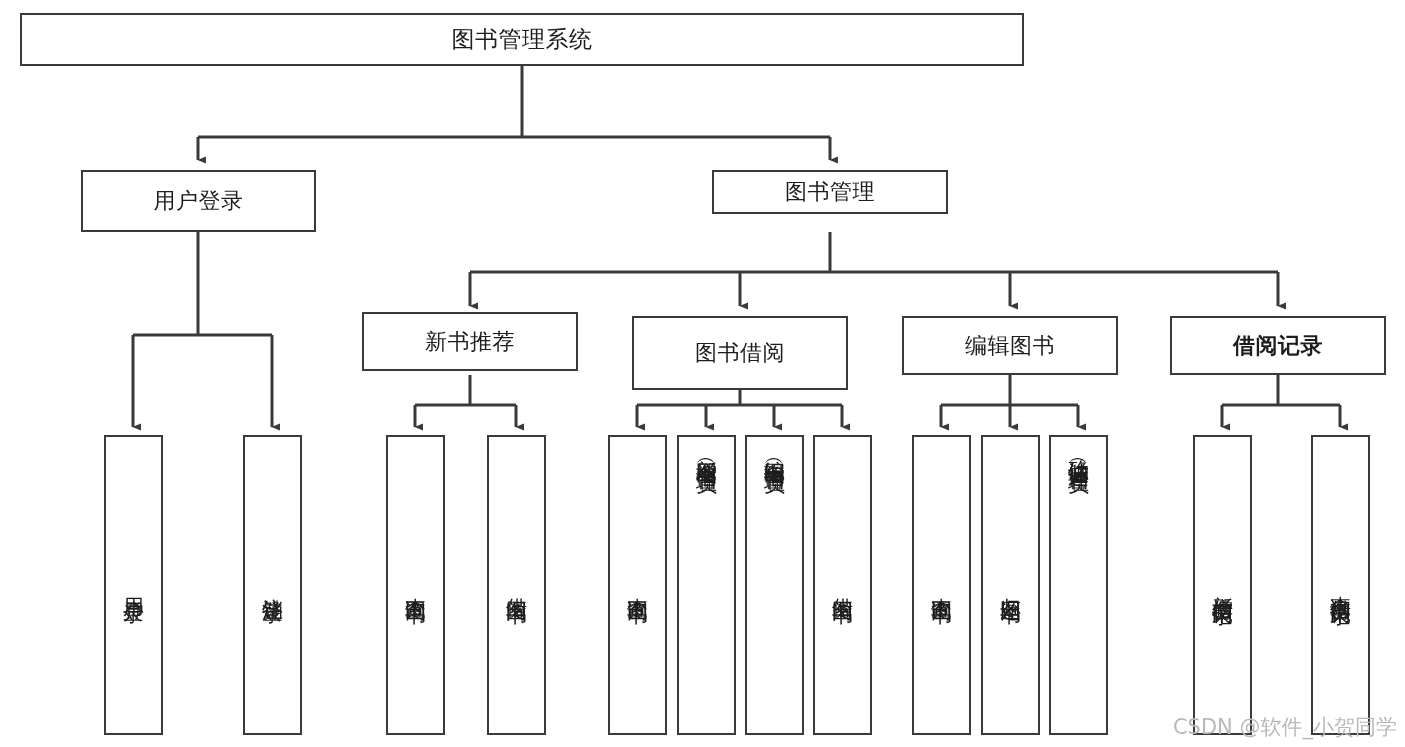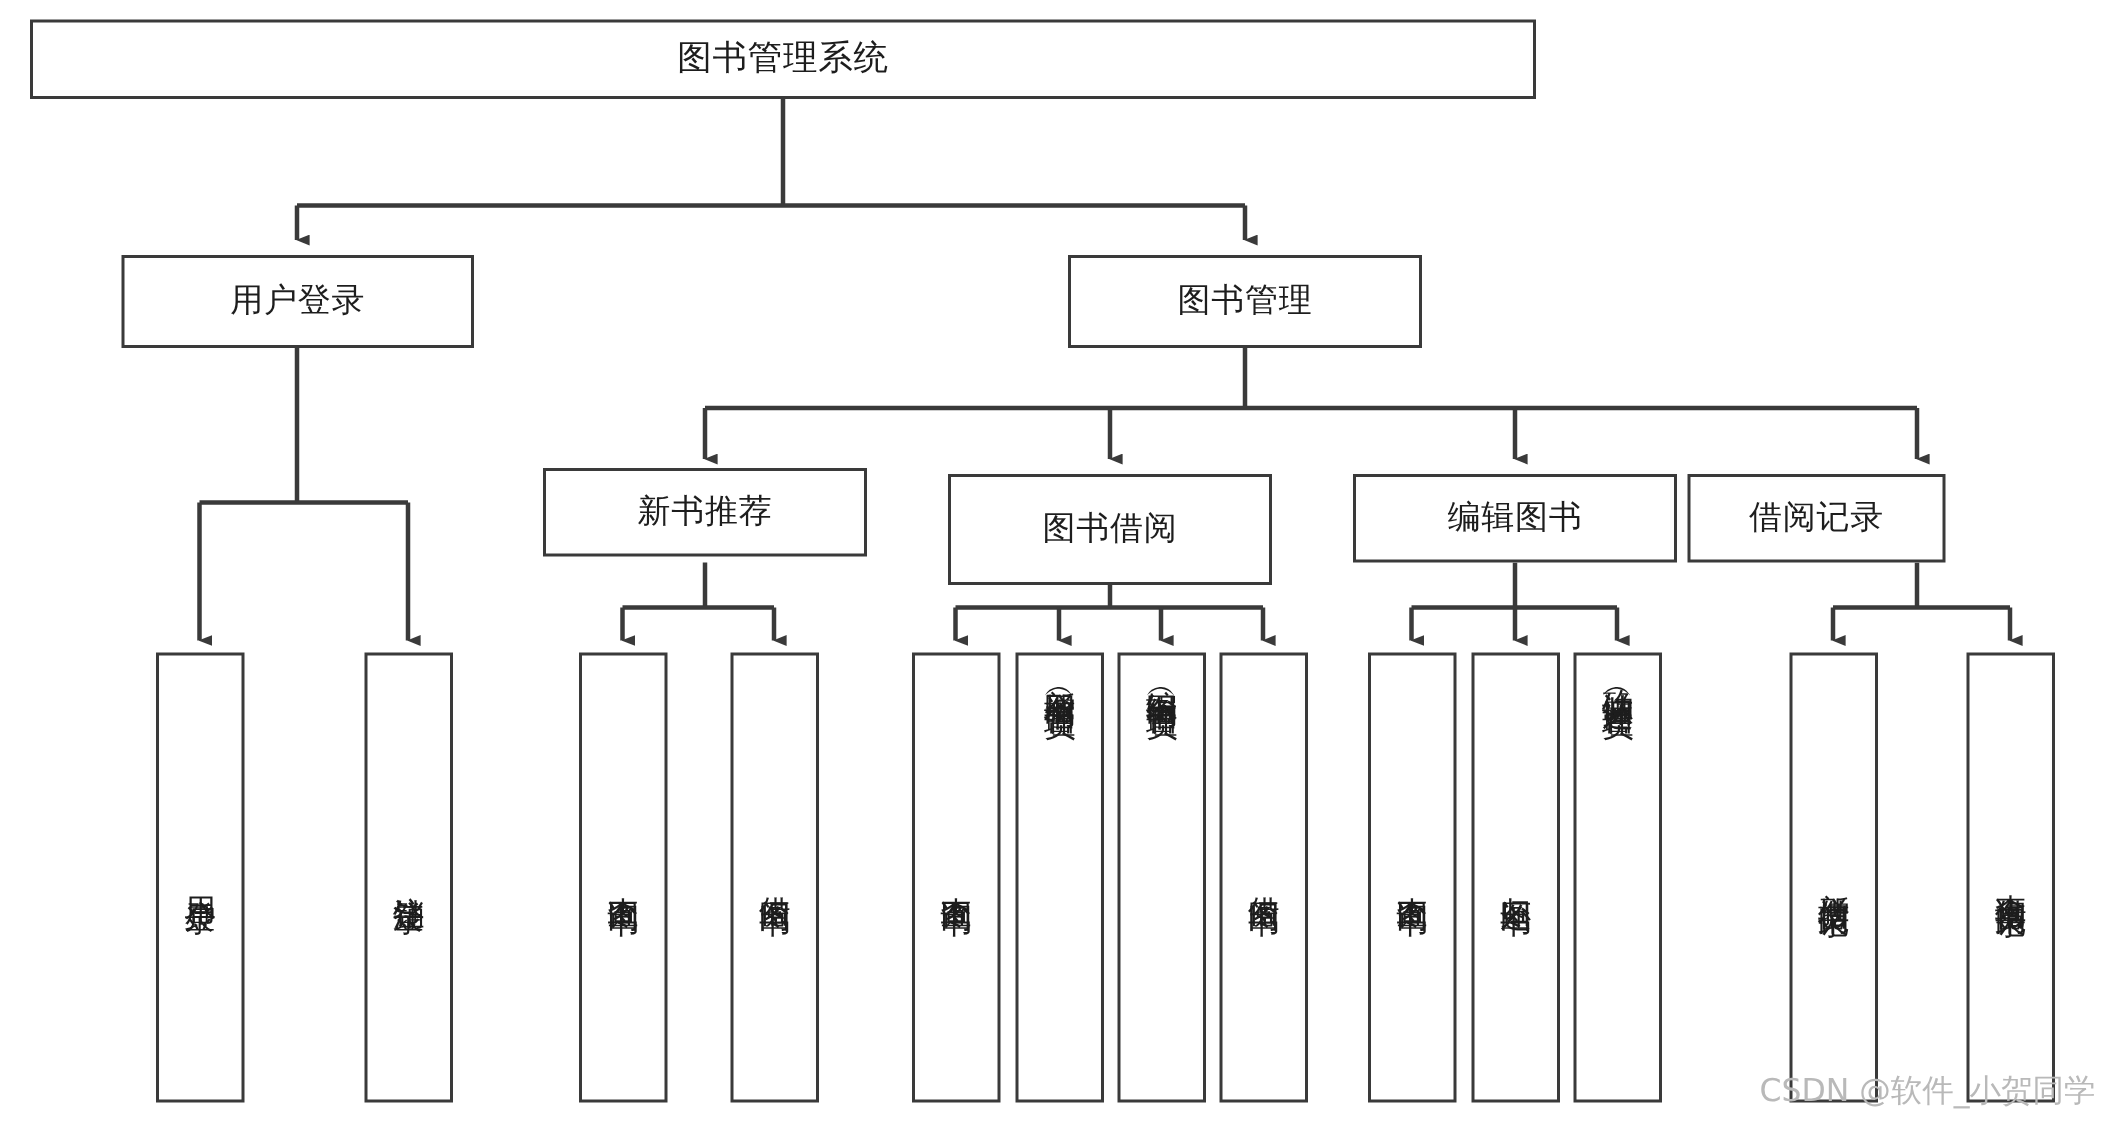--- a/index.html
+++ b/index.html
@@ -135,34 +135,34 @@
     </g>
   </svg>
 
   <div class="node horizontal root" style="left:20px; top:13px; width:1004px; height:53px;">
     <span class="node-label">图书管理系统</span>
   </div>
 
   <div class="node horizontal" style="left:81px; top:170px; width:235px; height:62px;">
     <span class="node-label">用户登录</span>
   </div>
-  <div class="node horizontal" style="left:712px; top:170px; width:236px; height:62px;">
+  <div class="node horizontal" style="left:712px; top:170px; width:236px; height:44px;">
     <span class="node-label">图书管理</span>
   </div>
 
   <div class="node horizontal" style="left:362px; top:312px; width:216px; height:59px;">
     <span class="node-label">新书推荐</span>
   </div>
   <div class="node horizontal" style="left:632px; top:316px; width:216px; height:74px;">
     <span class="node-label">图书借阅</span>
   </div>
   <div class="node horizontal" style="left:902px; top:316px; width:216px; height:59px;">
     <span class="node-label">编辑图书</span>
   </div>
-  <div class="node horizontal" style="left:1125px; top:316px; width:172px; height:59px;">
+  <div class="node horizontal" style="left:1170px; top:316px; width:216px; height:59px;font-weight:bold;">
     <span class="node-label">借阅记录</span>
   </div>
 
   <div class="node vertical center-text" style="left:104px; top:435px; width:59px; height:300px;">
     <span class="node-label">用户登录</span>
   </div>
   <div class="node vertical center-text" style="left:243px; top:435px; width:59px; height:300px;">
     <span class="node-label">注销登录</span>
   </div>
 

